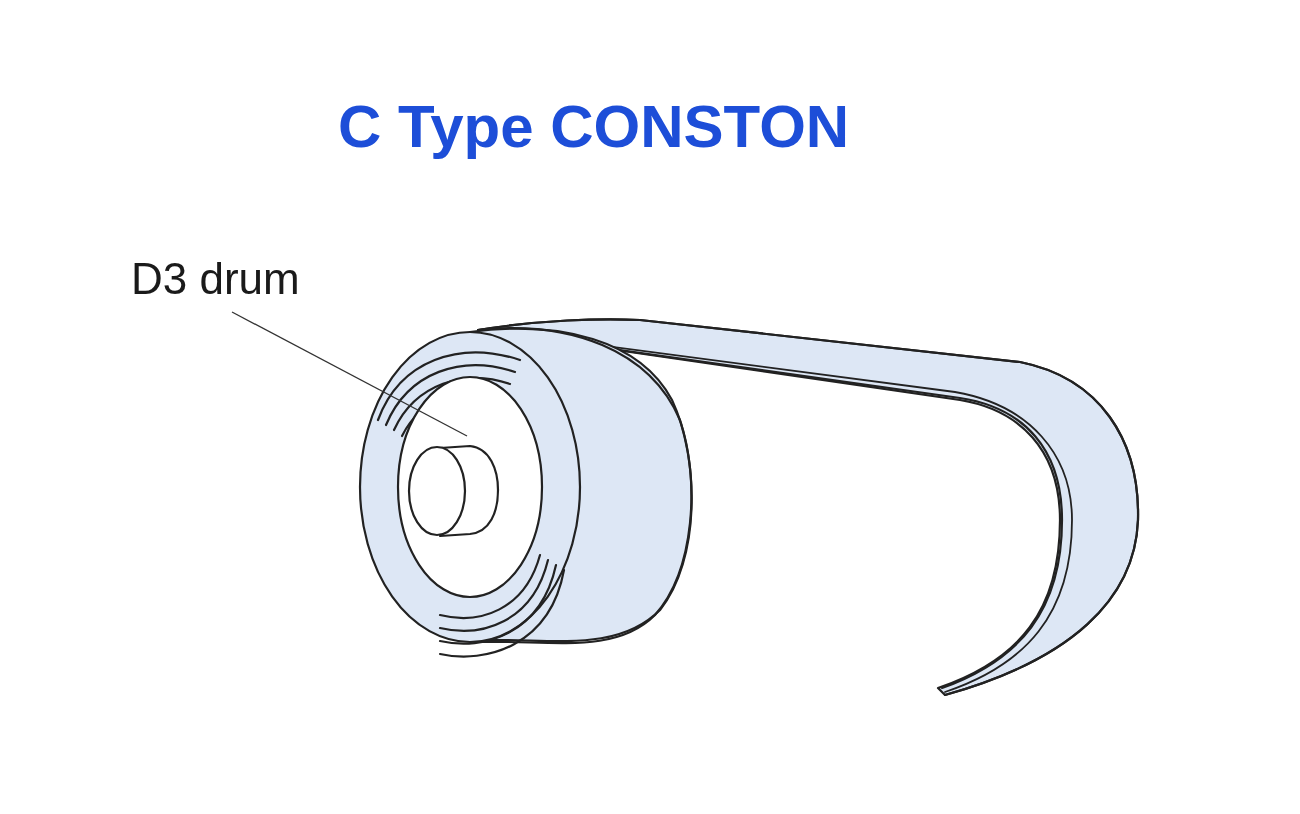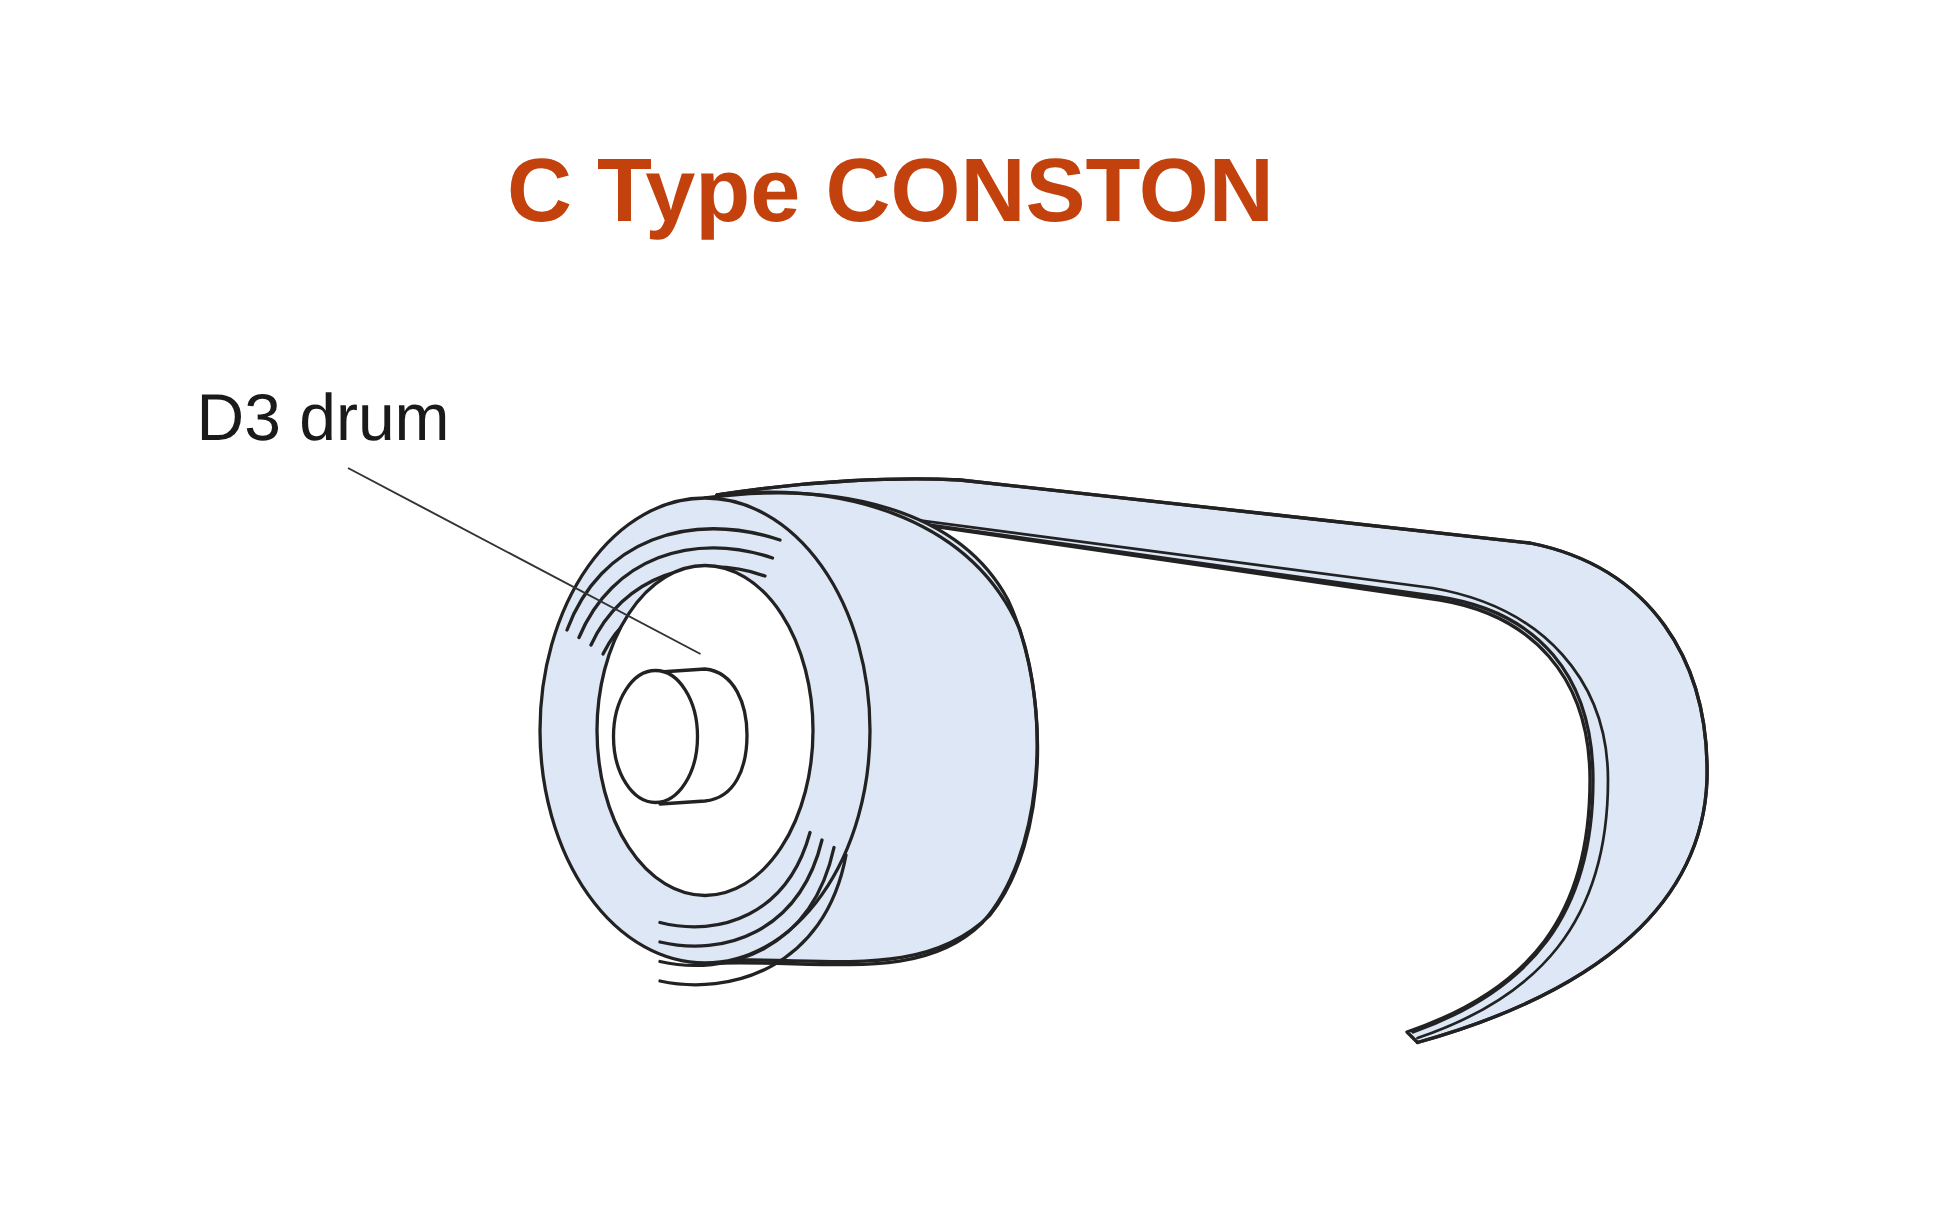--- a/index.html
+++ b/index.html
@@ -1,20 +1,20 @@
 <!DOCTYPE html>
 <html><head>
 <meta charset="utf-8">
 <style>
   html, body { margin:0; padding:0; background:#ffffff; }
   body { width:1300px; height:814px; position:relative; overflow:hidden; }
   .title {
     position:absolute; left:338px; top:92px;
     font-family:"Liberation Sans", sans-serif; font-weight:bold;
-    font-size:60px; color:#c2410c; letter-spacing:0px; white-space:nowrap;
+    font-size:60px; color:#1d4ed8; letter-spacing:0px; white-space:nowrap;
   }
   .label {
     position:absolute; left:131px; top:254px;
     font-family:"Liberation Sans", sans-serif; font-size:44px; color:#1a1a1a; white-space:nowrap;
   }
   svg.diagram { position:absolute; left:0; top:0; }
 </style>
 </head>
 <body>
 

